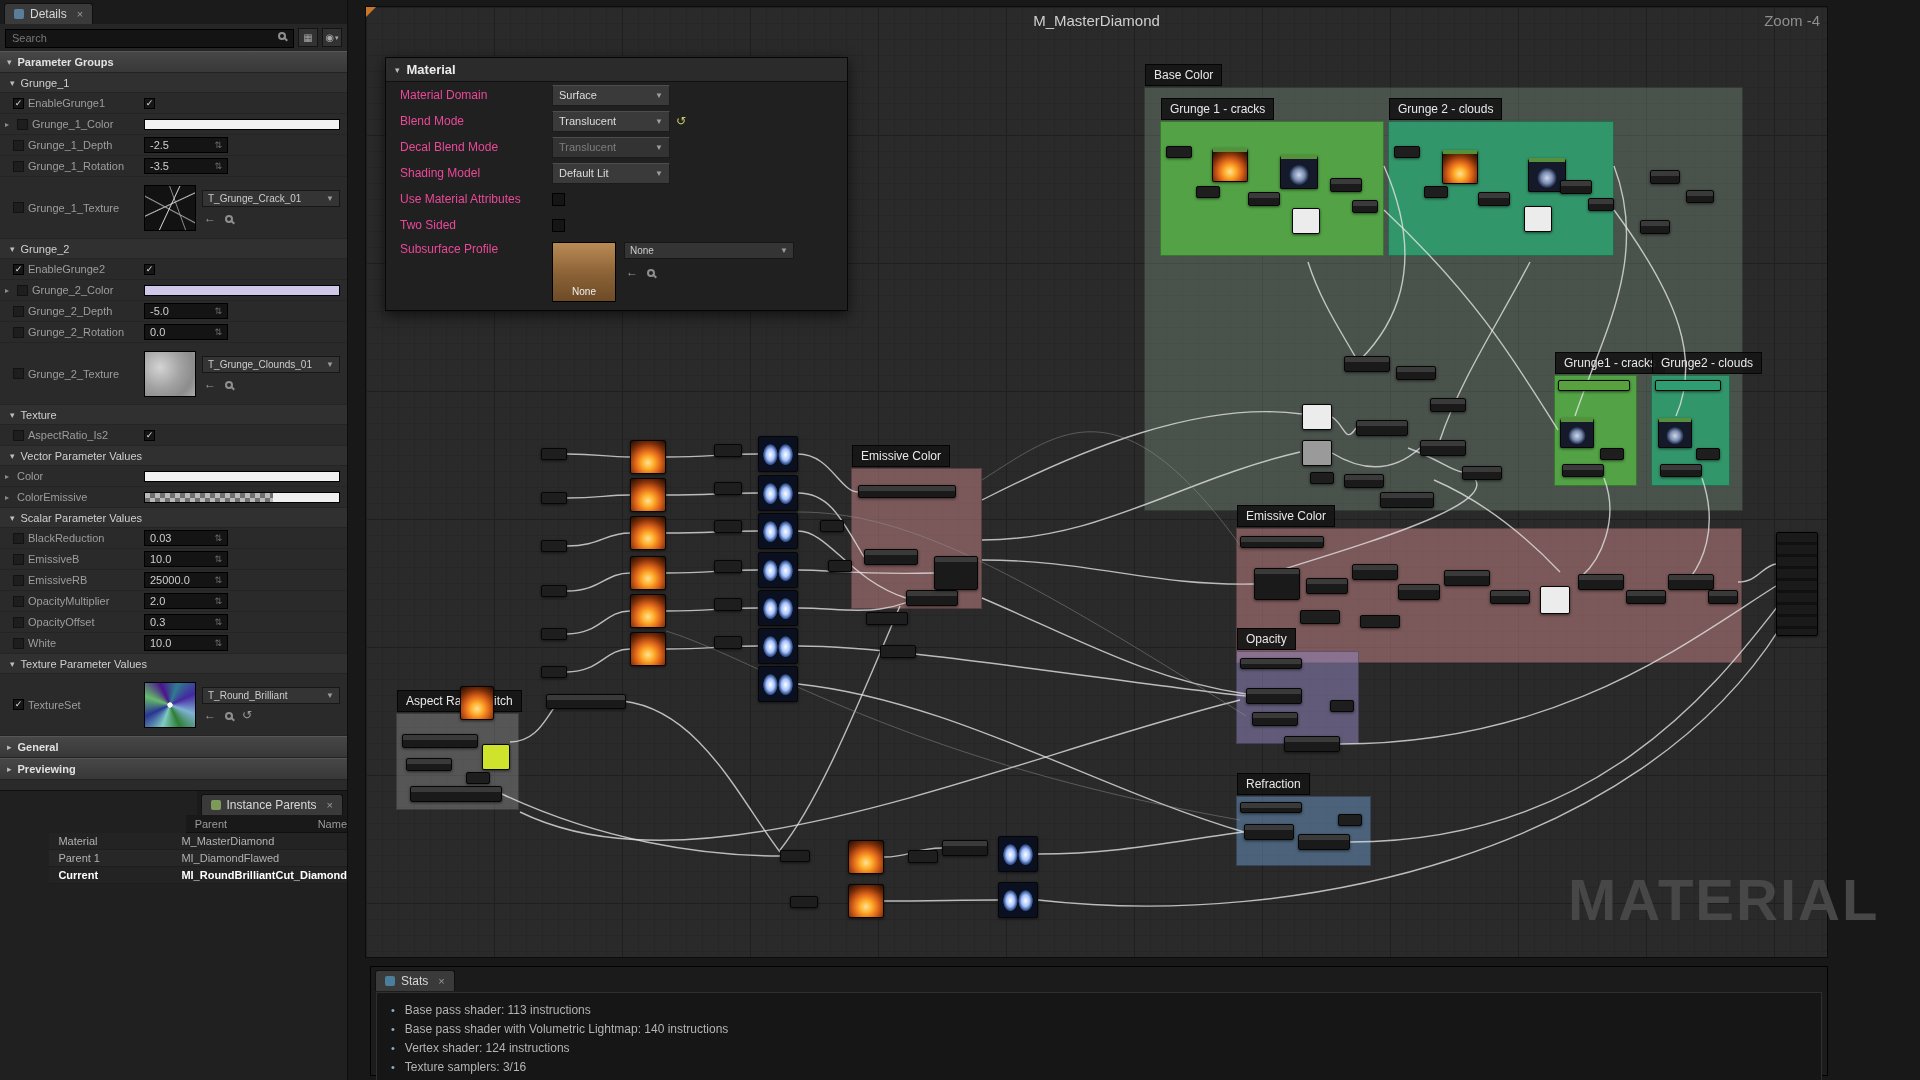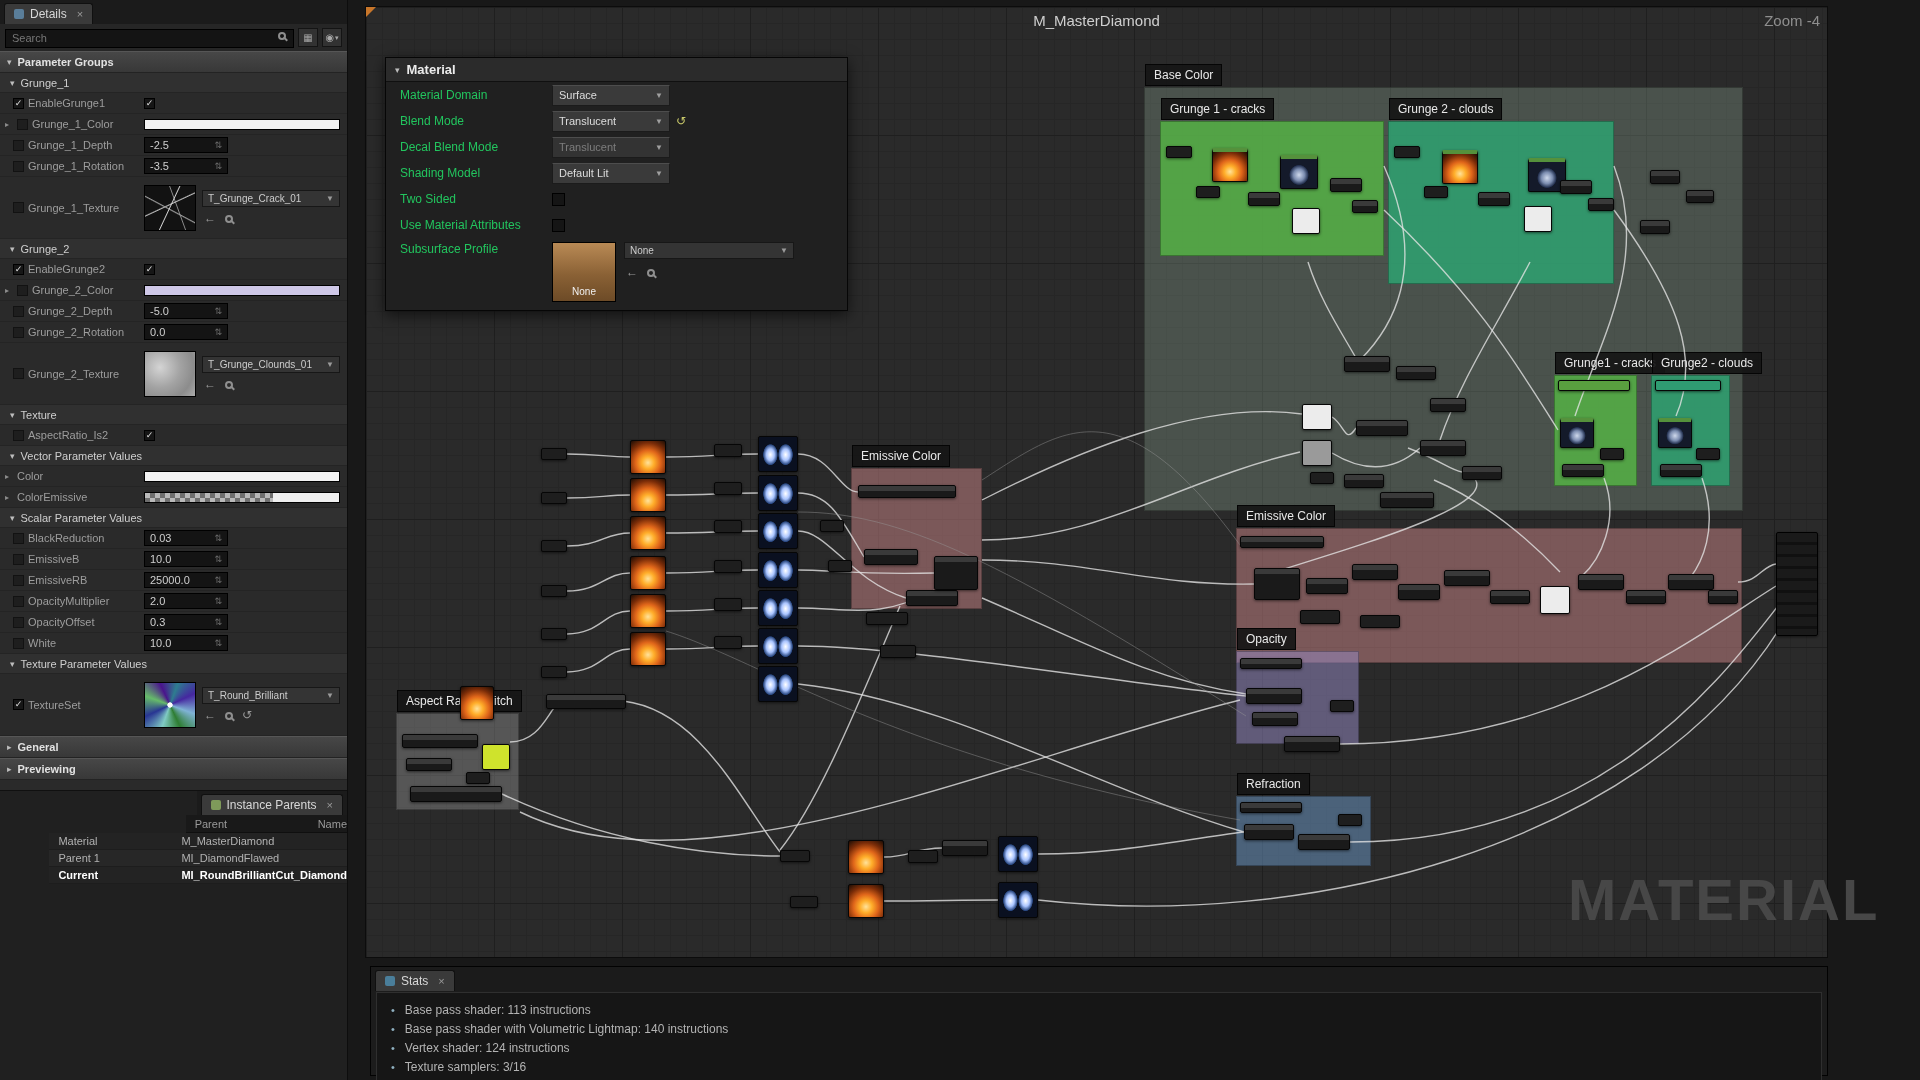--- a/index.html
+++ b/index.html
@@ -119,21 +119,21 @@
 
   .wires{position:absolute;inset:0;pointer-events:none;}
 
   
   .mat-dialog{position:absolute;left:385px;top:57px;width:463px;height:254px;background:#202020;
     border:1px solid #060606;box-shadow:0 4px 14px rgba(0,0,0,.6);z-index:20;}
   .mat-head{height:24px;background:#2b2b2b;border-bottom:1px solid #101010;display:flex;align-items:center;
     gap:7px;padding:0 9px;color:#ececec;font-size:13px;font-weight:bold;}
   .mat-row{height:26px;display:flex;align-items:center;padding:0 14px;}
   .mat-row.profile{height:76px;align-items:flex-start;padding-top:4px;}
-  .mat-label{width:152px;color:#22c55e;font-size:12px;flex:0 0 auto;}
+  .mat-label{width:152px;color:#ec4899;font-size:12px;flex:0 0 auto;}
   .dd{width:118px;height:21px;background:#3a3a3a;border:1px solid #1b1b1b;border-top-color:#4d4d4d;
       color:#dddddd;font-size:11px;display:flex;align-items:center;justify-content:space-between;padding:0 6px;}
   .dd.dim{color:#7d7d7d;background:#333;}
   .dd .caret{color:#9f9f9f;font-size:8px;}
   .reset-ico{color:#c9c96a;font-size:12px;margin-left:6px;}
   .mat-cb{width:13px;height:13px;background:#151515;border:1px solid #000;}
   .profile-thumb{width:64px;height:60px;border:1px solid #000;flex:0 0 auto;
     background:linear-gradient(#b98a55,#8a6135 55%,#6d4b27);display:flex;align-items:flex-end;justify-content:center;}
   .profile-thumb span{color:#f0f0f0;font-size:10px;padding-bottom:4px;}
   .profile-stack{display:flex;flex-direction:column;gap:6px;margin-left:8px;width:170px;}
@@ -153,21 +153,21 @@
 <div class="graph-layer">
   <div class="watermark">MATERIAL</div>
 
   <div id="comments-host">
       <div class="comment" style="left: 1144px; top: 87px; width: 599px; height: 424px; background: rgba(148, 176, 154, 0.3);">
         <div class="chip">Base Color</div>
       </div>
       <div class="comment" style="left: 1160px; top: 121px; width: 224px; height: 135px; background: rgba(85, 180, 70, 0.82);">
         <div class="chip">Grunge 1 - cracks</div>
       </div>
-      <div class="comment" style="left: 1388px; top: 121px; width: 226px; height: 163px; background: rgba(45, 165, 115, 0.82);">
+      <div class="comment" style="left: 1388px; top: 121px; width: 226px; height: 135px; background: rgba(45, 165, 115, 0.82);">
         <div class="chip">Grunge 2 - clouds</div>
       </div>
       <div class="comment" style="left: 1554px; top: 375px; width: 83px; height: 111px; background: rgba(85, 180, 70, 0.82);">
         <div class="chip">Grunge1 - cracks</div>
       </div>
       <div class="comment" style="left: 1651px; top: 375px; width: 79px; height: 111px; background: rgba(45, 165, 115, 0.82);">
         <div class="chip">Grunge2 - clouds</div>
       </div>
       <div class="comment" style="left: 851px; top: 468px; width: 131px; height: 141px; background: rgba(190, 125, 128, 0.55);">
         <div class="chip">Emissive Color</div>
@@ -390,25 +390,25 @@
           </div>
         </div>
         <div class="mat-row">
           <div class="mat-label">Shading Model</div>
           <div class="dd">
             <span>Default Lit</span>
             <span class="caret">▼</span>
           </div>
         </div>
         <div class="mat-row">
+          <div class="mat-label">Use Material Attributes</div>
+          <div class="mat-cb"></div>
+        </div>
+        <div class="mat-row">
           <div class="mat-label">Two Sided</div>
-          <div class="mat-cb"></div>
-        </div>
-        <div class="mat-row">
-          <div class="mat-label">Use Material Attributes</div>
           <div class="mat-cb"></div>
         </div>
         <div class="mat-row profile">
           <div class="mat-label">Subsurface Profile</div>
           <div class="profile-thumb">
             <span>None</span>
           </div>
           <div class="profile-stack">
             <div class="combo">
               <span>None</span>

